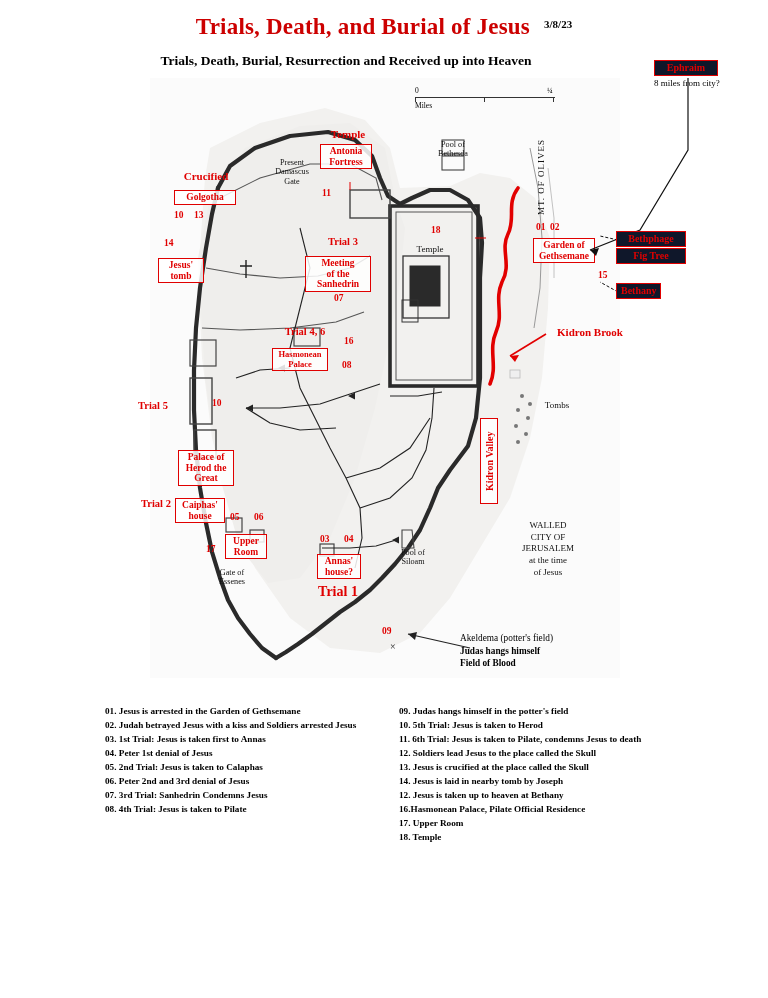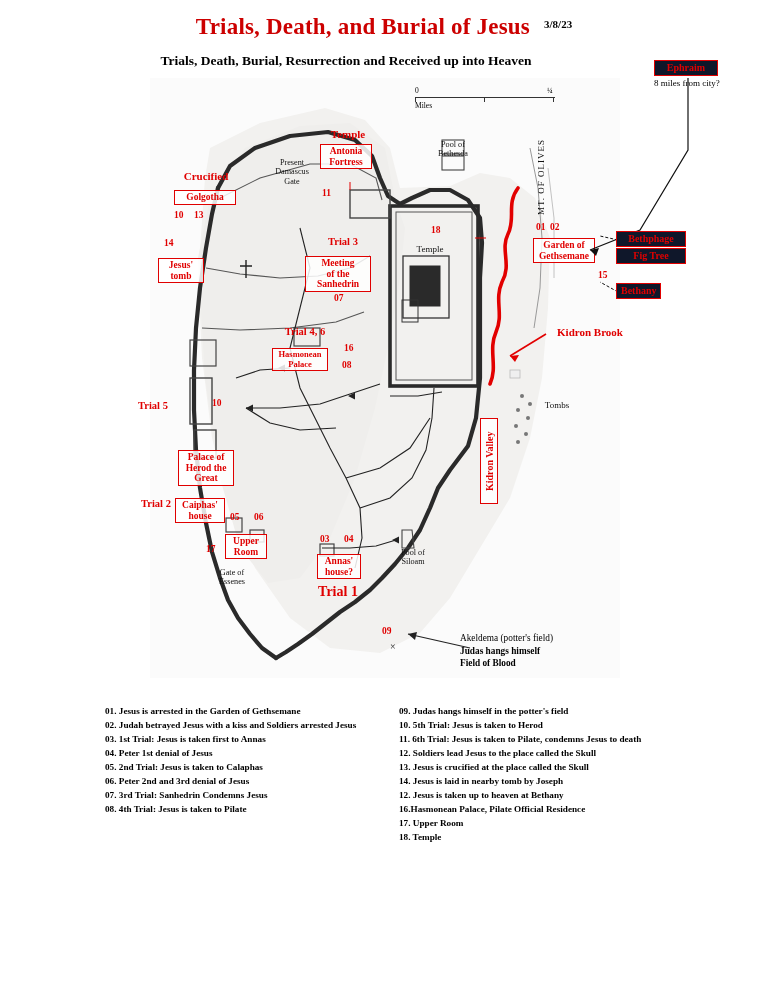--- a/index.html
+++ b/index.html
@@ -302,20 +302,25 @@
 Gate</div>
   <div class="blk-label" style="left:268px; top:62px; width:70px;">Pool of
 Bethesda</div>
   <div class="blk-label vert" style="left:386px; top:44px; height:110px; letter-spacing:1px; font-size:9px;">MT. OF OLIVES</div>
   <div class="blk-label" style="left:258px; top:166px; width:44px; font-size:9px;">Temple</div>
   <div class="blk-label" style="left:386px; top:322px; width:42px; font-size:9px;">Tombs</div>
   <div class="blk-label" style="left:240px; top:470px; width:46px;">Pool of
 Siloam</div>
   <div class="blk-label" style="left:54px; top:490px; width:56px;">Gate of
 Essenes</div>
+  <div class="blk-label" style="left:360px; top:442px; width:76px; font-size:9px; line-height:1.3;">WALLED
+CITY OF
+JERUSALEM
+at the time
+of Jesus</div>
 
   <div class="red-label red-plain" style="left:168px; top:50px; width:60px; font-size:11px;">Temple</div>
   <div class="red-label red-box" style="left:170px; top:66px; width:52px;">Antonia
 Fortress</div>
 
   <div class="red-label red-plain" style="left:20px; top:92px; width:72px; font-size:11px;">Crucified</div>
   <div class="red-label red-box" style="left:24px; top:112px; width:62px;">Golgotha</div>
 
   <div class="red-label red-box" style="left:8px; top:180px; width:46px;">Jesus'
 tomb</div>
@@ -352,21 +357,21 @@
   <div class="red-label red-plain" style="left:396px; top:248px; width:88px; font-size:11px;">Kidron Brook</div>
 
   <div class="red-label red-box vert" style="left:330px; top:340px; width:18px; height:86px; font-size:10px;">Kidron Valley</div>
 
   <div class="num-red" style="left:172px; top:110px;">11</div>
   <div class="num-red" style="left:24px; top:132px;">10</div>
   <div class="num-red" style="left:44px; top:132px;">13</div>
   <div class="num-red" style="left:14px; top:160px;">14</div>
   <div class="num-red" style="left:281px; top:147px;">18</div>
   <div class="num-red" style="left:184px; top:215px;">07</div>
-  <div class="num-red" style="left:194px; top:265px;">16</div>
+  <div class="num-red" style="left:194px; top:258px;">16</div>
   <div class="num-red" style="left:192px; top:282px;">08</div>
   <div class="num-red" style="left:62px; top:320px;">10</div>
   <div class="num-red" style="left:80px; top:434px;">05</div>
   <div class="num-red" style="left:104px; top:434px;">06</div>
   <div class="num-red" style="left:170px; top:456px;">03</div>
   <div class="num-red" style="left:194px; top:456px;">04</div>
   <div class="num-red" style="left:56px; top:466px;">17</div>
   <div class="num-red" style="left:232px; top:548px;">09</div>
   <div class="num-red" style="left:380px; top:144px;padding-left:6px;">01</div>
   <div class="num-red" style="left:400px; top:144px;">02</div>

